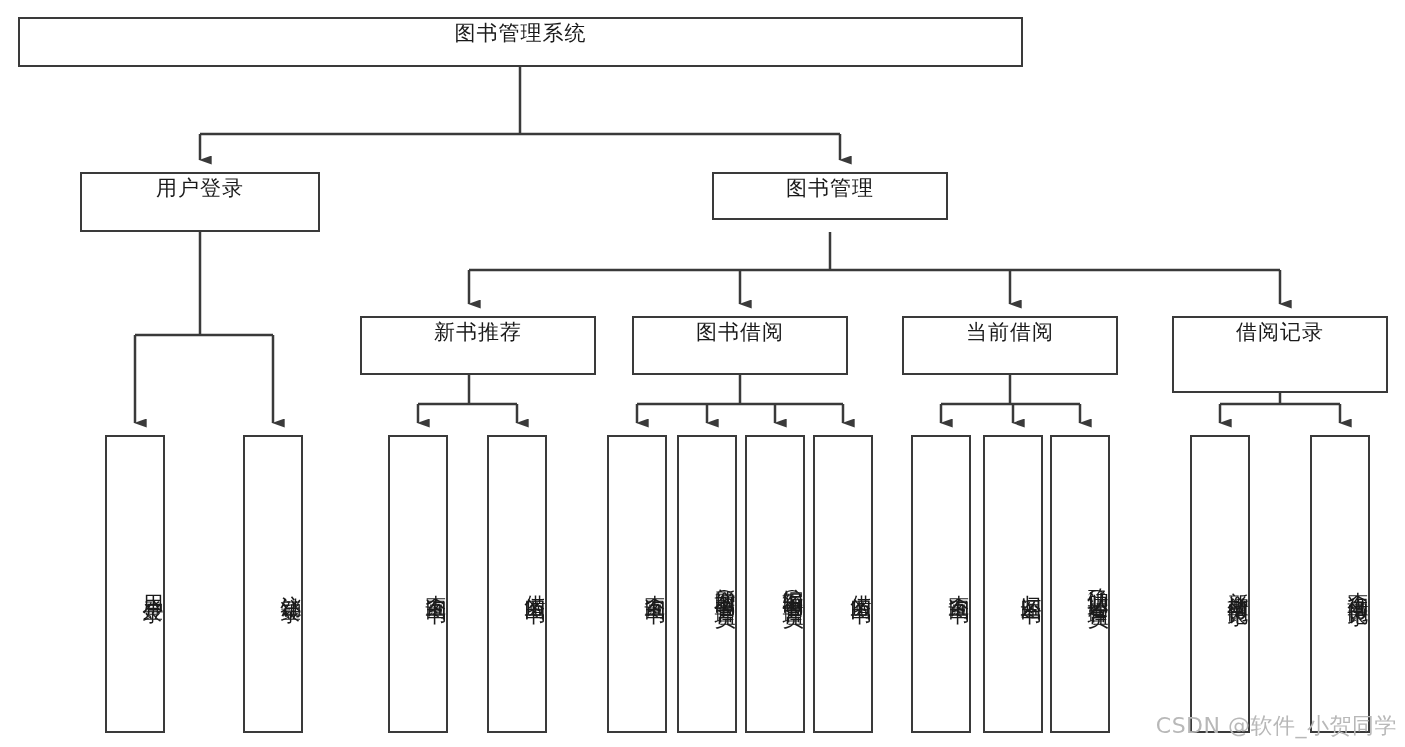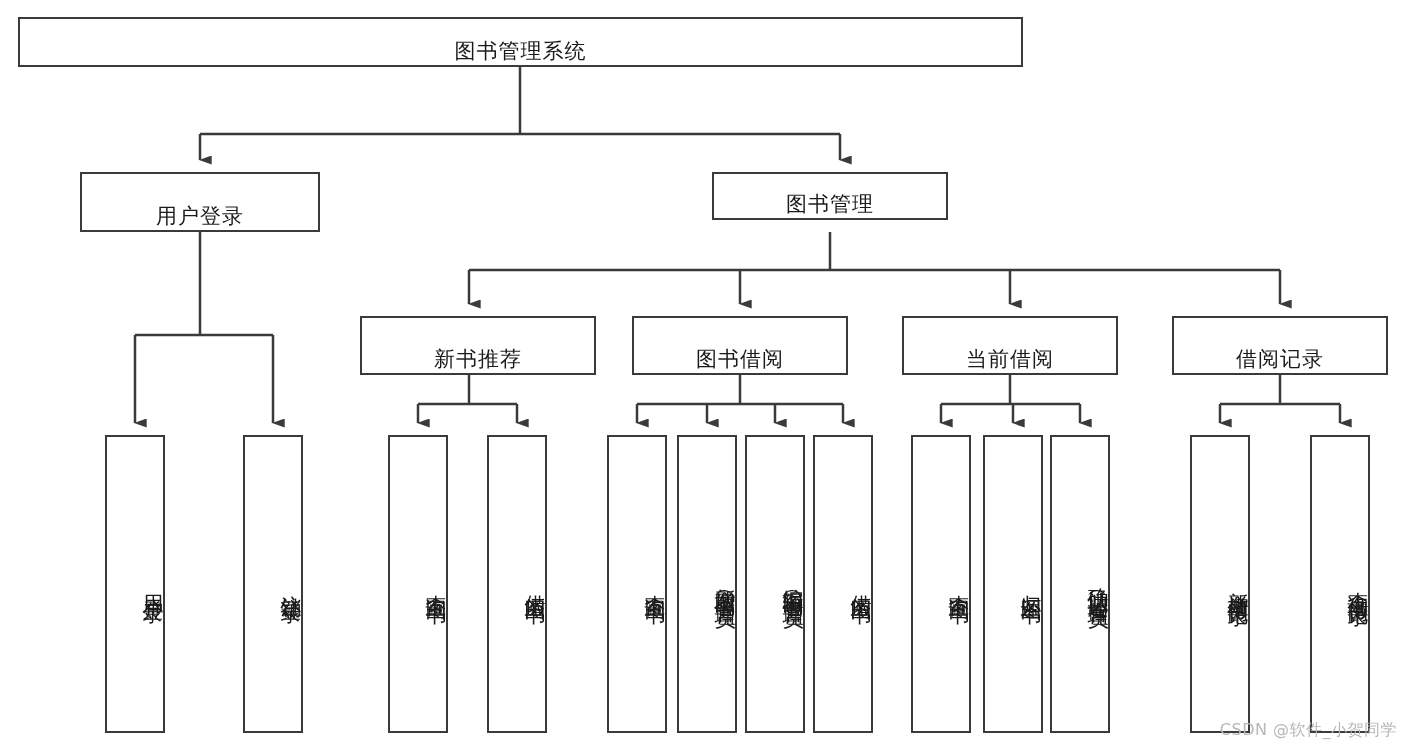--- a/index.html
+++ b/index.html
@@ -25,21 +25,21 @@
     width: 1405px;
     height: 747px;
     pointer-events: none;
   }
   .node {
     position: absolute;
     box-sizing: border-box;
     background: #ffffff;
     border: 2px solid #3a3a3a;
     display: flex;
-    align-items: flex-end;
+    align-items: flex-start;
     justify-content: center;
     color: #1a1a1a;
   }
   .node.hbox {
     font-size: 21px;
     letter-spacing: 1px;
   }
   .node.vbox {
     font-size: 21px;
     writing-mode: vertical-rl;
@@ -56,21 +56,21 @@
     line-height: 1;
   }
   .node .label {
     display: block;
     white-space: nowrap;
   }
   #watermark {
     position: absolute;
     right: 8px;
     bottom: 6px;
-    font-size: 16px;
+    font-size: 22px;
     color: #b8b8b8;
     letter-spacing: 0.5px;
     white-space: nowrap;
   }
 </style>
 </head>
 <body>
 
 <div id="canvas">
 
@@ -149,21 +149,21 @@
 
   <div class="node hbox" style="left:360px; top:316px; width:236px; height:59px;">
     <span class="label">新书推荐</span>
   </div>
   <div class="node hbox" style="left:632px; top:316px; width:216px; height:59px;">
     <span class="label">图书借阅</span>
   </div>
   <div class="node hbox" style="left:902px; top:316px; width:216px; height:59px;">
     <span class="label">当前借阅</span>
   </div>
-  <div class="node hbox" style="left:1172px; top:316px; width:216px; height:59px;">
+  <div class="node hbox" style="left:1172px; top:316px; width:216px; height:77px;">
     <span class="label">借阅记录</span>
   </div>
 
   <div class="node vbox" style="left:105px; top:435px; width:60px; height:298px;">
     <span class="vtext">用户登录</span>
   </div>
   <div class="node vbox" style="left:243px; top:435px; width:60px; height:298px;">
     <span class="vtext">注销登录</span>
   </div>
 

